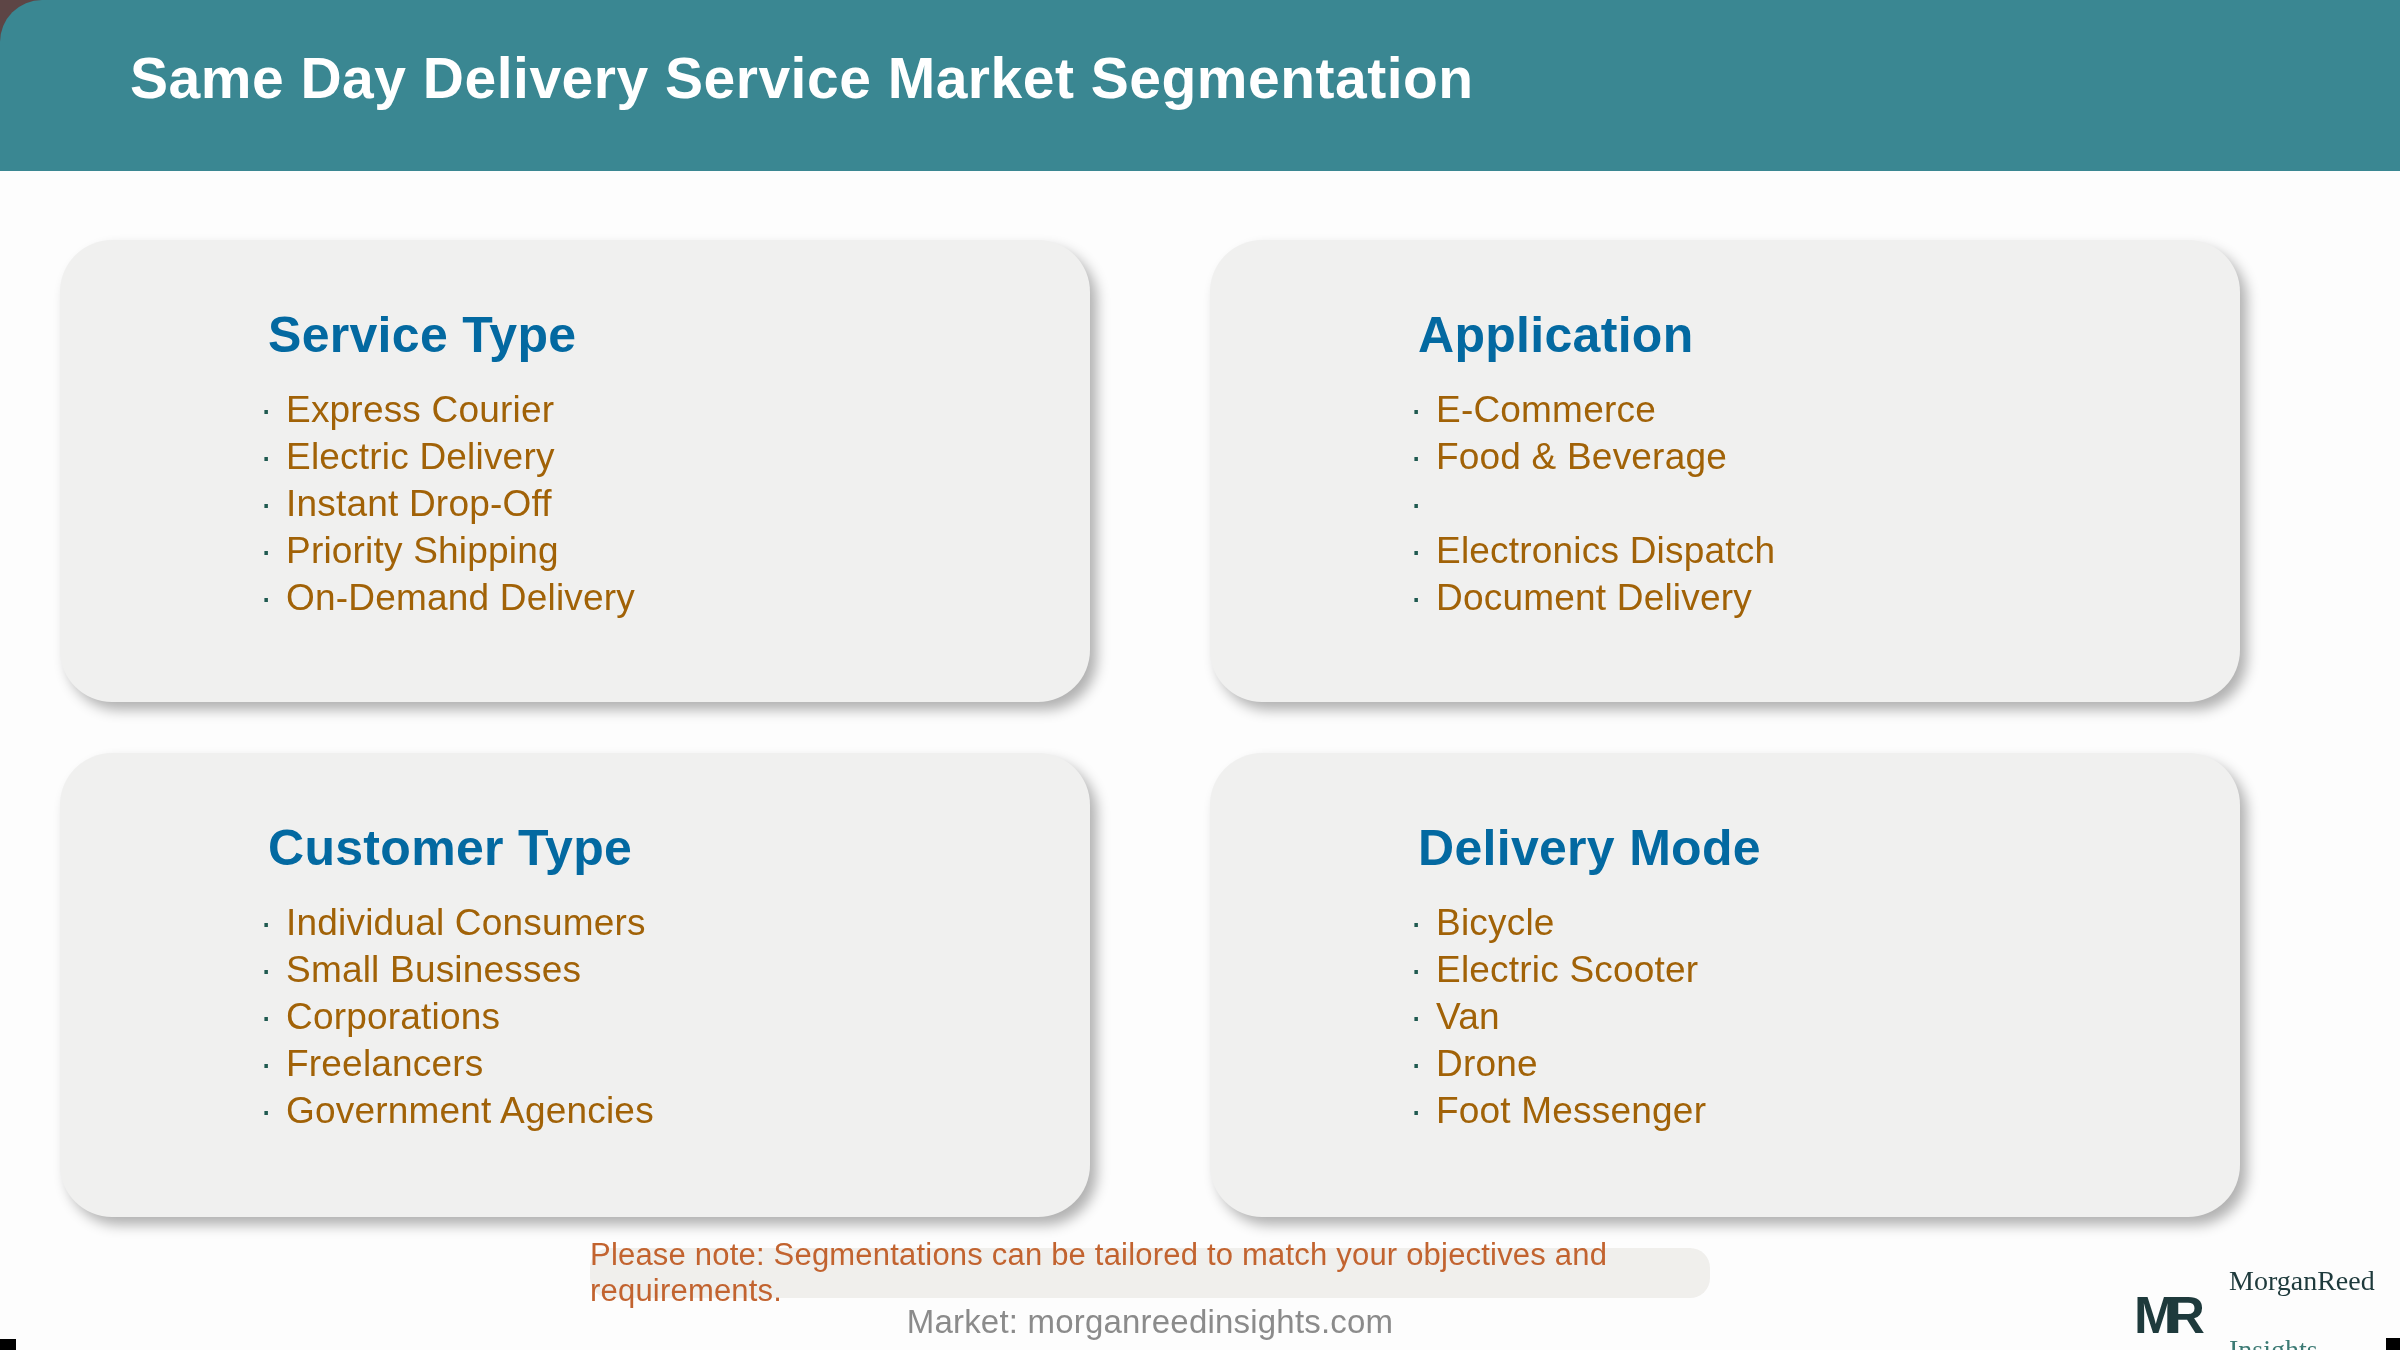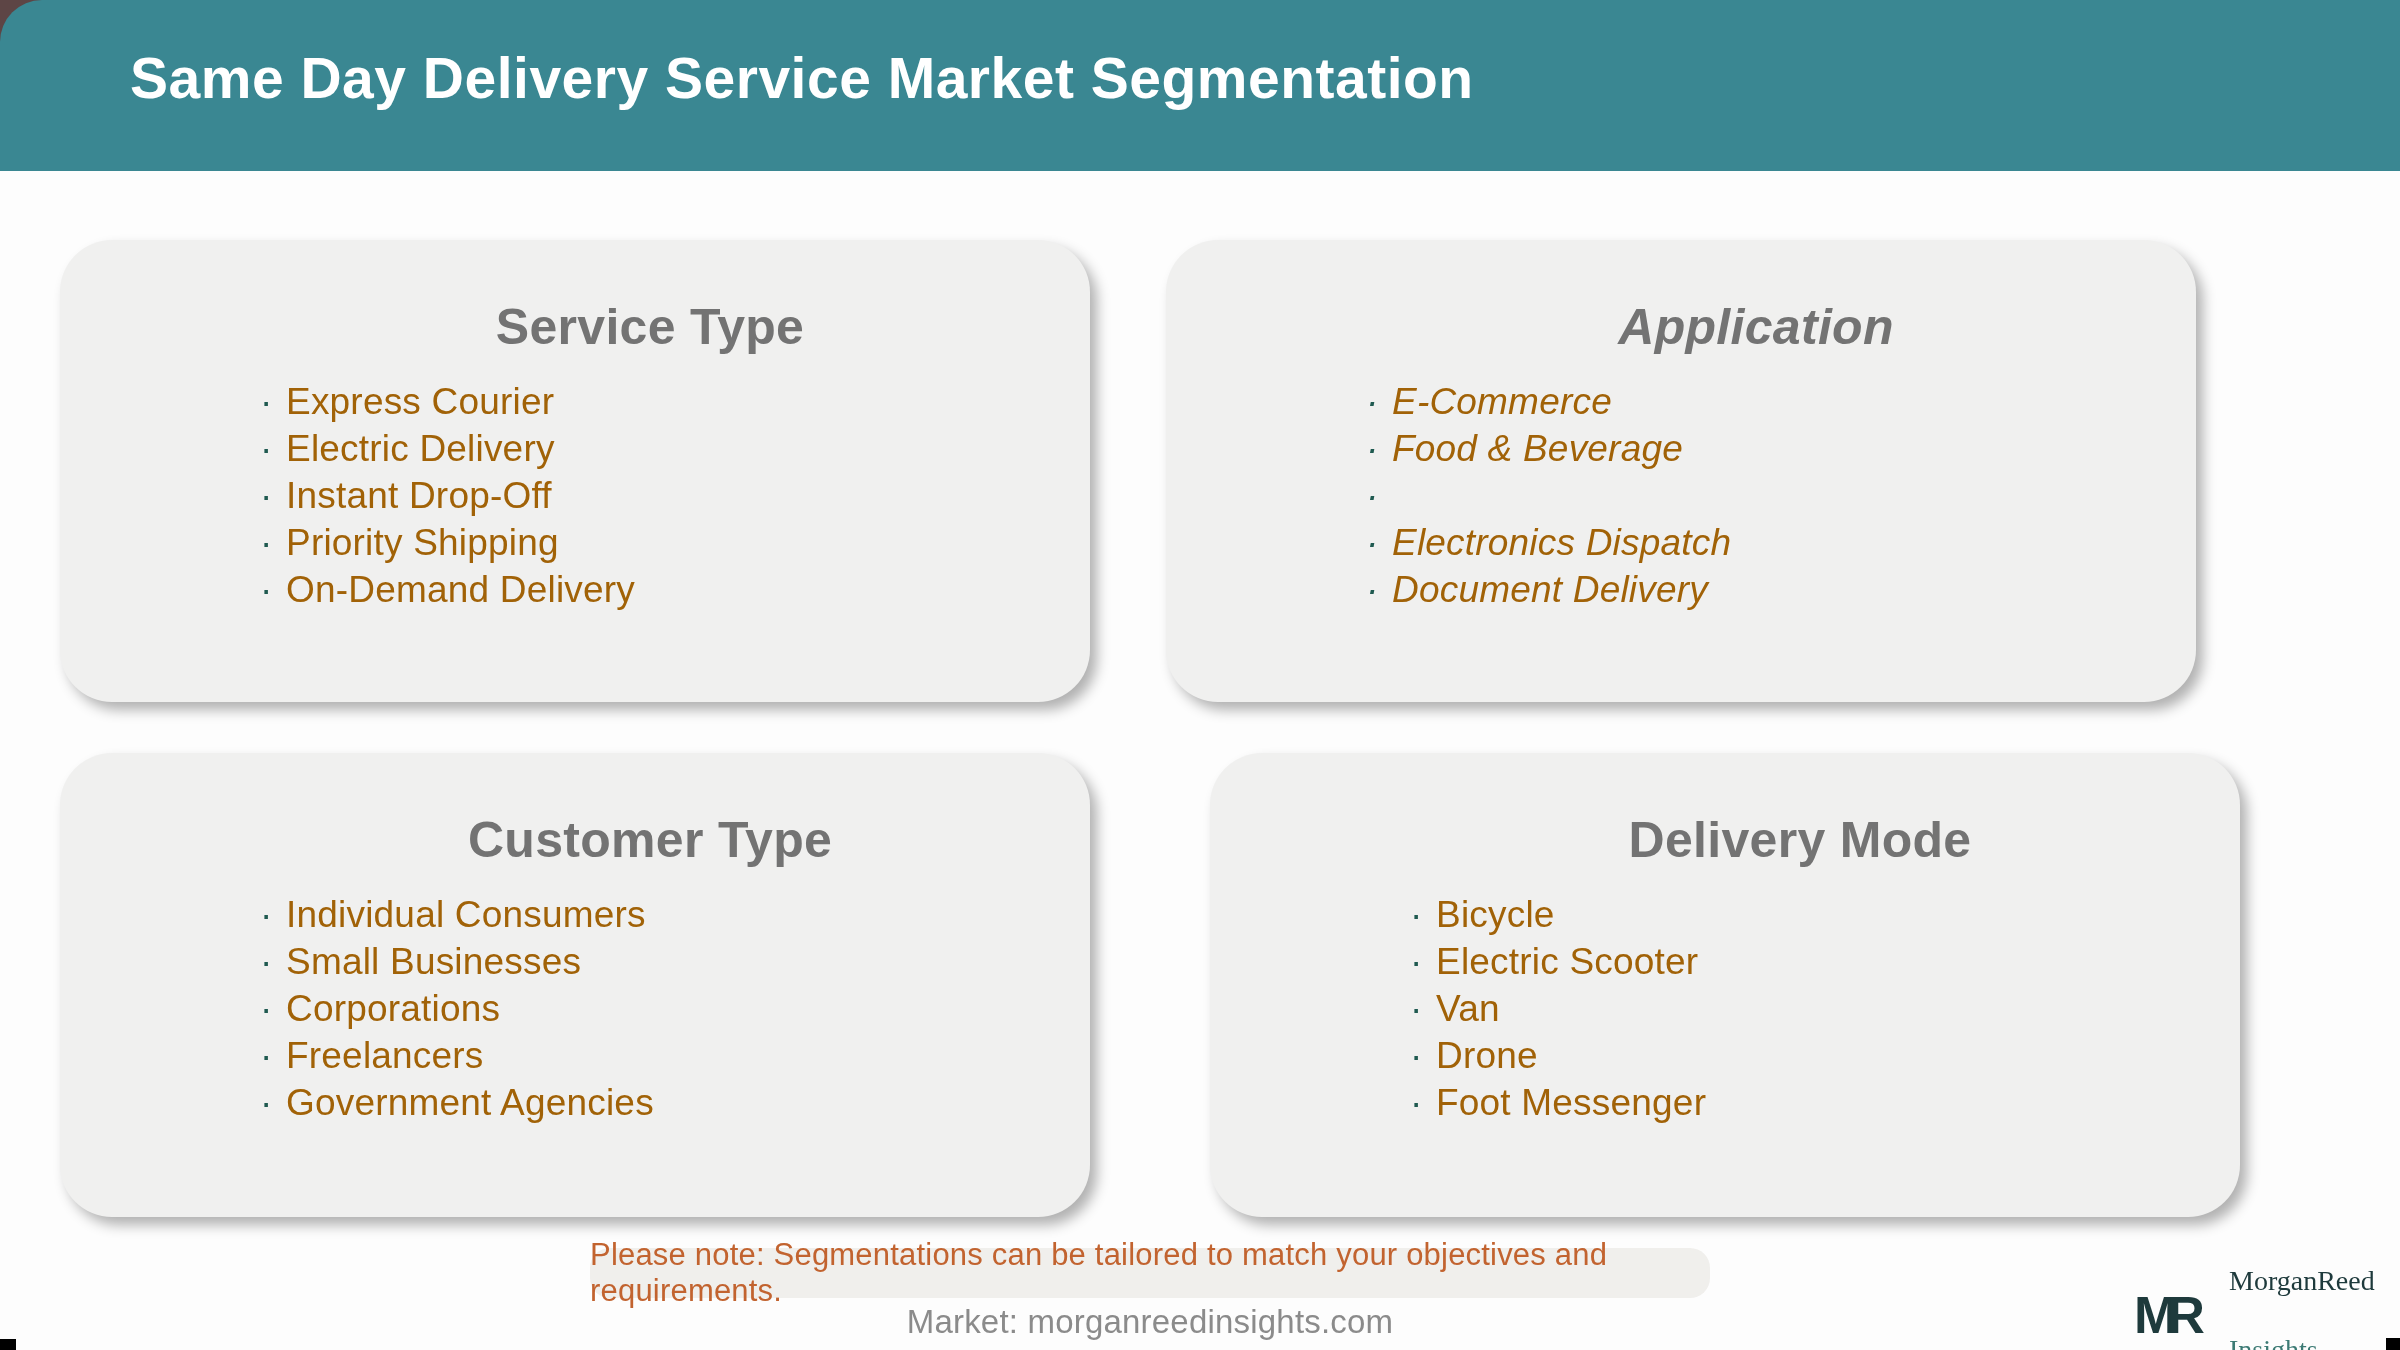--- a/index.html
+++ b/index.html
@@ -17,26 +17,26 @@
   .top-bar h1{
     margin:0 0 16px 130px;font-size:57px;font-weight:700;color:#ffffff;letter-spacing:.5px;
   }
   .card{
     position:absolute;width:1030px;box-sizing:border-box;
     background:#f0f0ef;border-radius:52px;
     padding:58px 50px 0 200px;
     box-shadow:7px 8px 13px rgba(0,0,0,.30);
   }
   #card-0{left:60px;top:240px;height:462px;}
-  #card-1{left:1166px;top:240px;height:462px;font-style:italic;}
+  #card-1{left:1210px;top:240px;height:462px;}
   #card-2{left:60px;top:753px;height:464px;}
   #card-3{left:1210px;top:753px;height:464px;}
   .card h2{
-    margin:0;font-size:50px;line-height:58px;font-weight:700;
-    color:#737373;letter-spacing:.3px;text-align:center;
+    margin:8px;font-size:50px;line-height:58px;font-weight:700;
+    color:#0369a1;letter-spacing:.3px;
   }
   .card ul{list-style:none;margin:22px 0 0 0;padding:0;}
   .card li{display:flex;align-items:baseline;}
   .dot{width:26px;font-size:37px;line-height:47px;color:#1f5a50;}
   .item-text{font-size:37px;line-height:47px;color:#a16207;letter-spacing:.2px;}
   .note-pill{
     position:absolute;left:590px;top:1248px;width:1120px;height:50px;
     background:#f0efec;border-radius:20px;
     display:flex;align-items:center;justify-content:center;
   }

